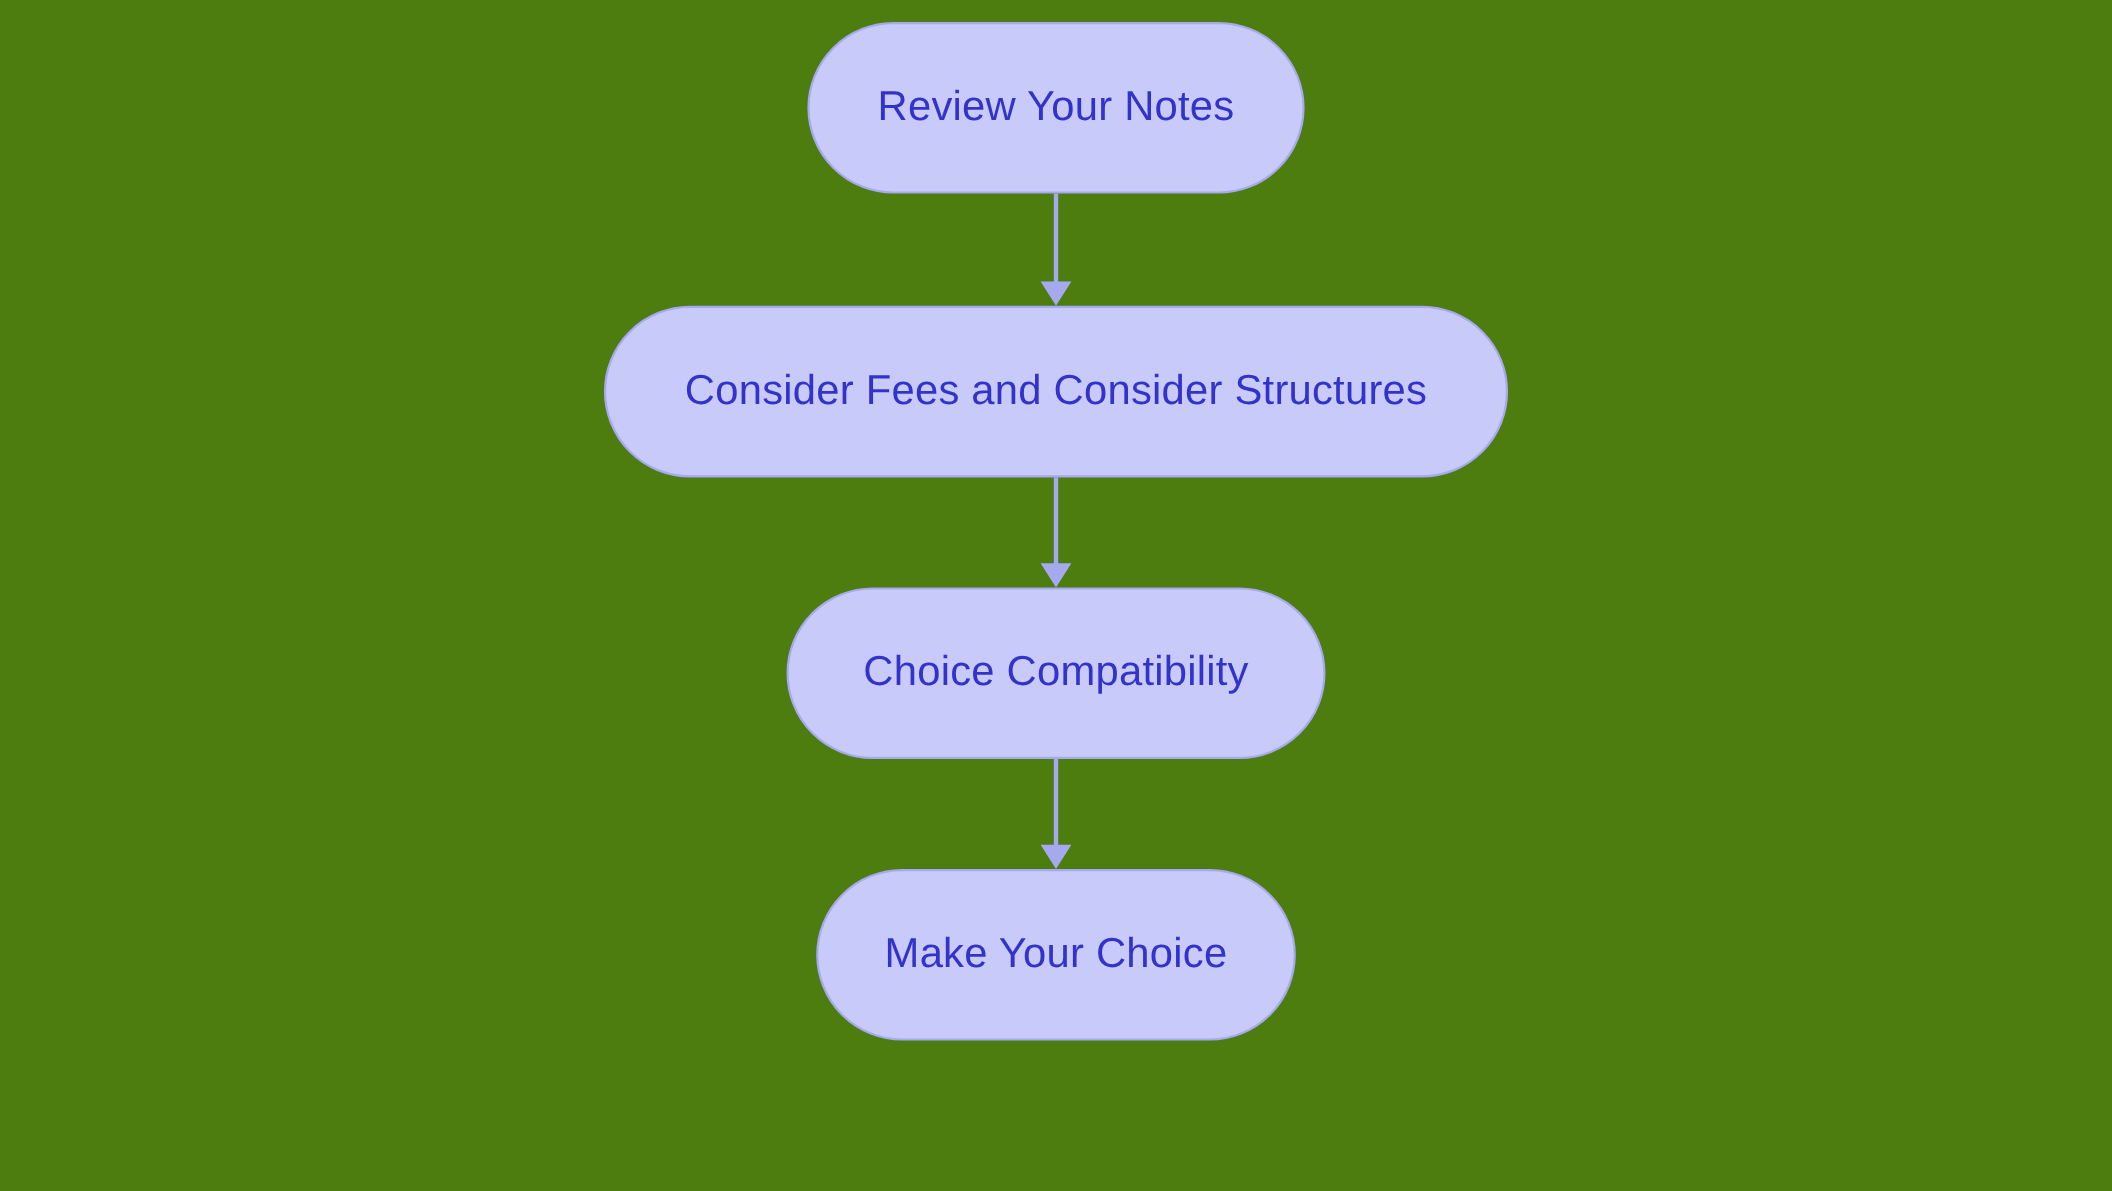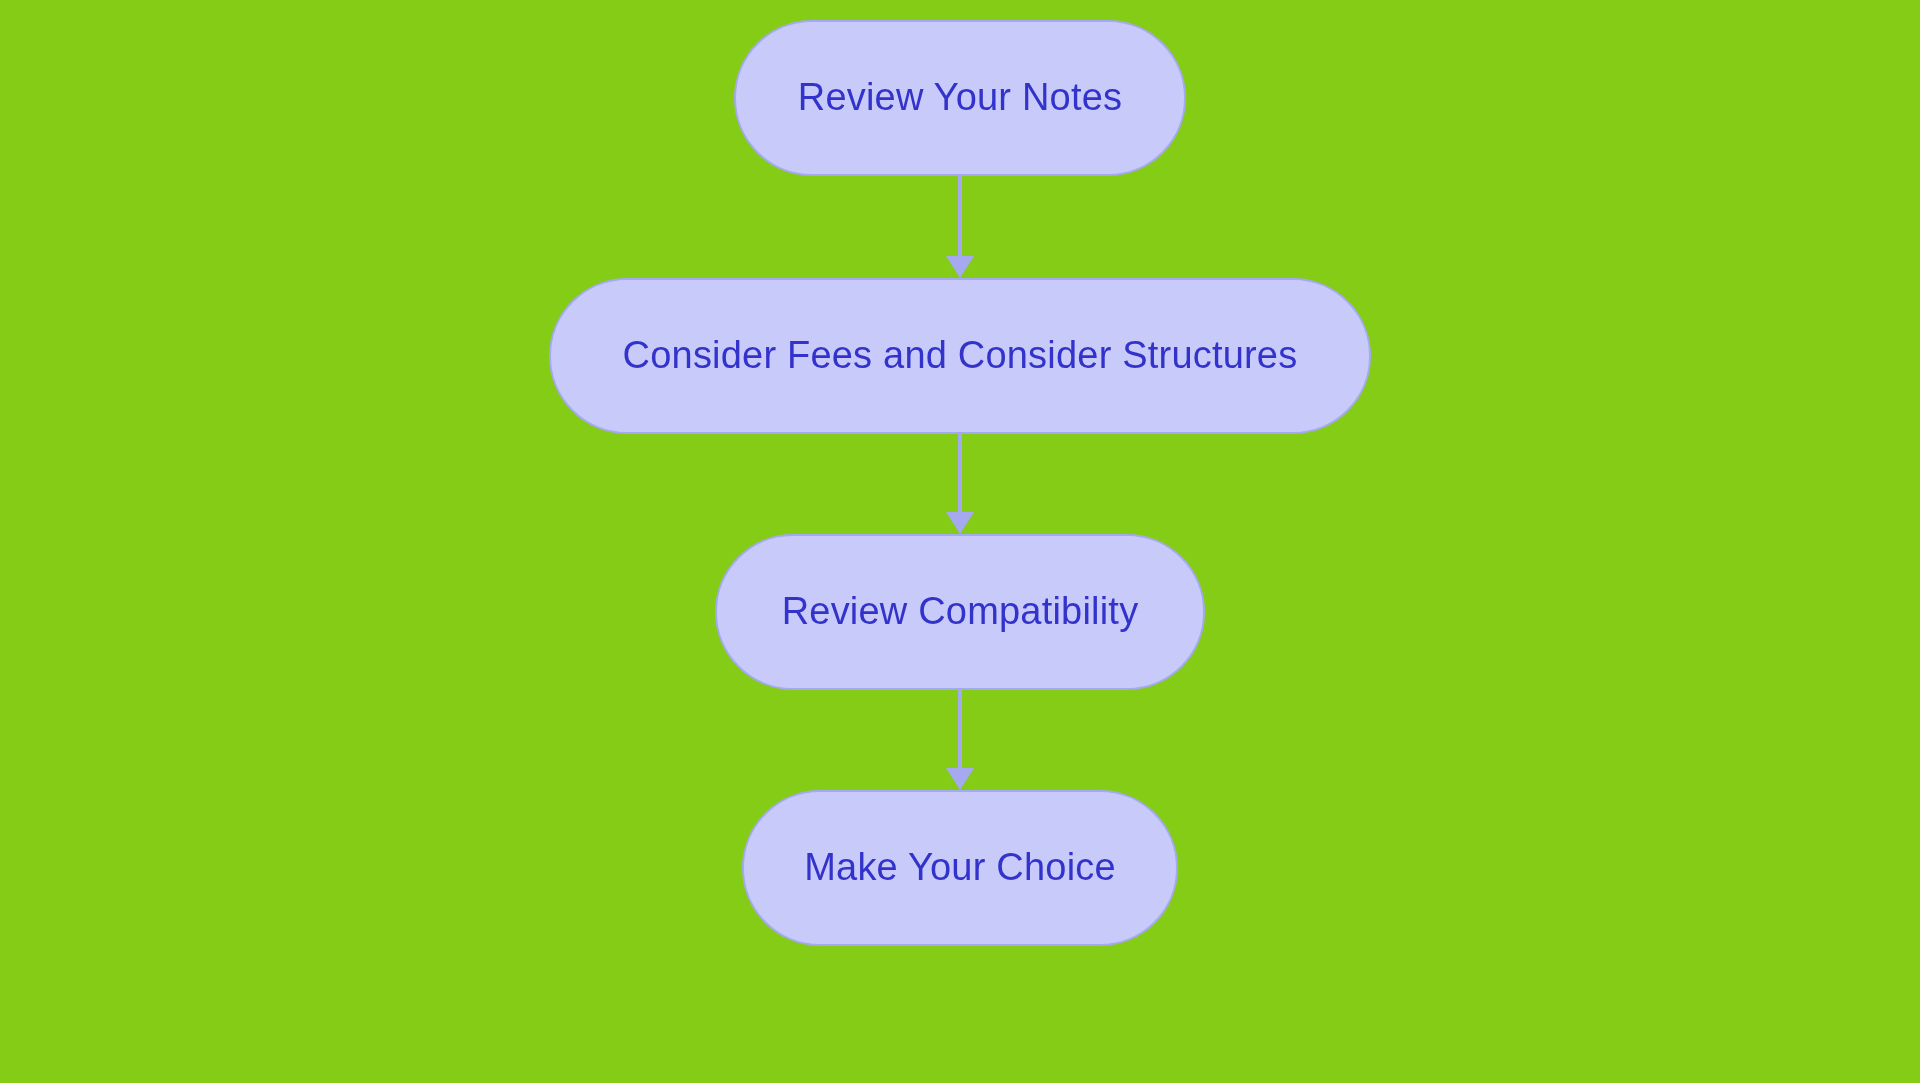--- a/index.html
+++ b/index.html
@@ -12,21 +12,21 @@
     width: 1920px;
     height: 1083px;
     overflow: hidden;
     font-family: "Liberation Sans", "DejaVu Sans", sans-serif;
   }
 
   #flowchart-canvas {
     position: relative;
     width: 1920px;
     height: 1083px;
-    background: #84cc16;
+    background: #4d7c0f;
   }
 
   .flow-column {
     position: absolute;
     left: 0;
     top: 0;
     width: 1920px;
     height: 1083px;
     display: flex;
     flex-direction: column;
@@ -117,21 +117,21 @@
     <div class="flow-node node-w-2">
       <span class="flow-node-label">Consider Fees and Consider Structures</span>
     </div>
 
     <div class="flow-edge edge-h-2">
       <div class="edge-line"></div>
       <div class="edge-arrowhead"></div>
     </div>
 
     <div class="flow-node node-w-3">
-      <span class="flow-node-label">Review Compatibility</span>
+      <span class="flow-node-label">Choice Compatibility</span>
     </div>
 
     <div class="flow-edge edge-h-3">
       <div class="edge-line"></div>
       <div class="edge-arrowhead"></div>
     </div>
 
     <div class="flow-node node-w-4">
       <span class="flow-node-label">Make Your Choice</span>
     </div>

